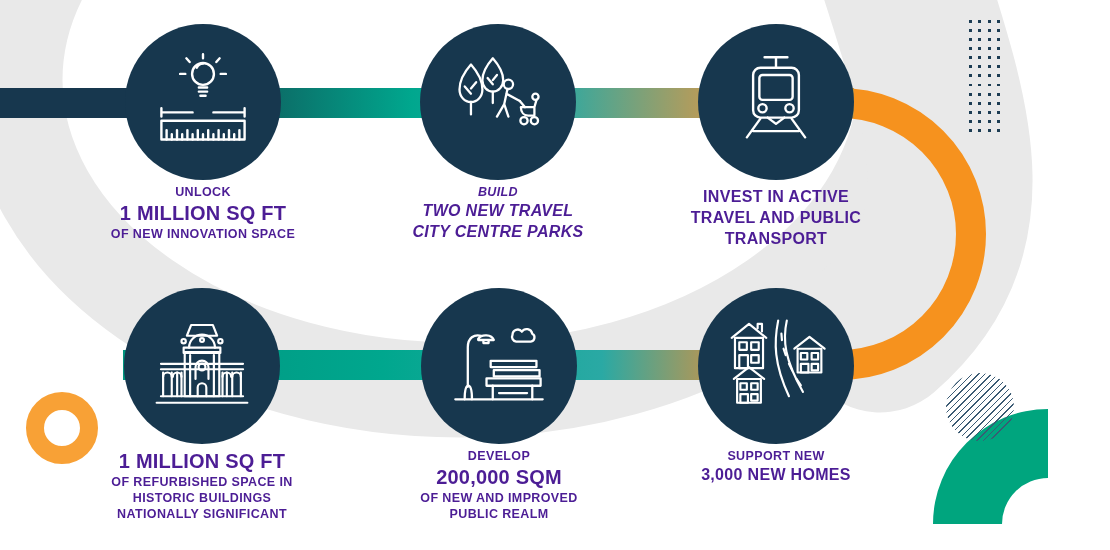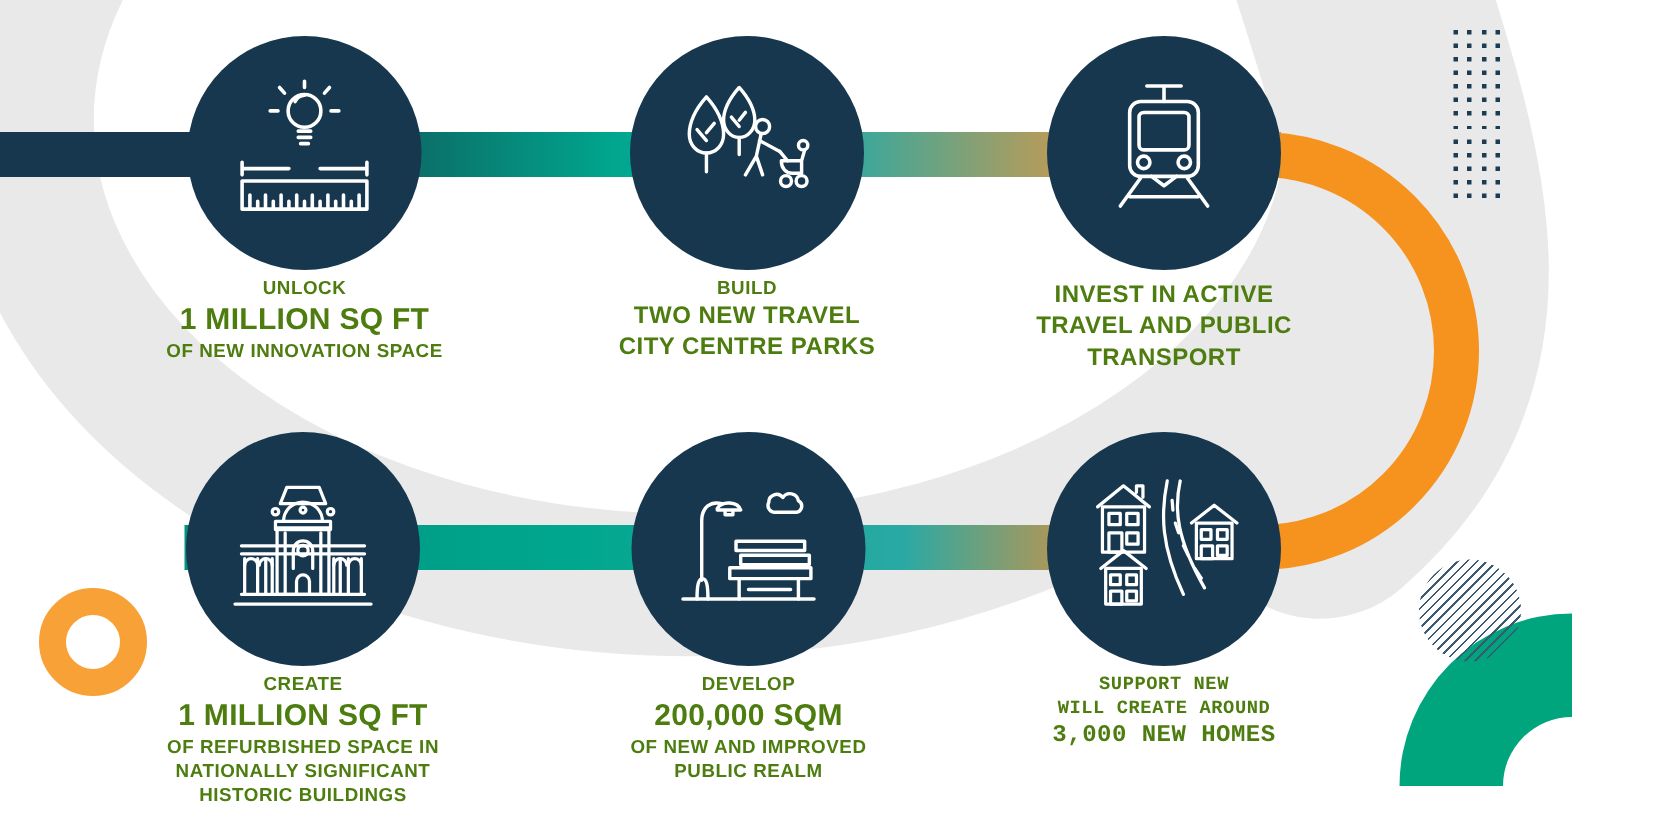--- a/index.html
+++ b/index.html
@@ -11,21 +11,21 @@
   .band-navy{left:0;top:88px;width:140px;background:#17374e;}
   .band-top{left:140px;top:88px;width:714px;
     background:linear-gradient(90deg,#17374e 0%,#0c6b66 18%,#00a78e 38%,#2aa9a4 58%,#b39c5c 78%,#d09638 100%);}
   .band-bottom{left:123px;top:350px;width:577px;
     background:linear-gradient(90deg,#00947e 0%,#00a78e 45%,#2aa9a4 83%,#a8985c 100%);}
   
   .circle{position:absolute;width:156px;height:156px;border-radius:50%;background:#17374e;
           z-index:2;display:flex;align-items:center;justify-content:center;}
   .circle svg{display:block;}
   
-  .caption{position:absolute;width:260px;text-align:center;color:#4d7c0f;z-index:2;}
+  .caption{position:absolute;width:260px;text-align:center;color:#4c1d95;z-index:2;}
   .ln{display:block;}
   .ln-s{font-size:12.5px;font-weight:700;letter-spacing:.03em;line-height:16px;}
   .ln-b{font-size:20px;font-weight:700;letter-spacing:.01em;line-height:26px;}
   .ln-m{font-size:16px;font-weight:700;letter-spacing:.02em;line-height:21px;}
   
   .donut{position:absolute;left:26px;top:392px;width:36px;height:36px;border:18px solid #f8a136;
          border-radius:50%;z-index:1;}
   .hatch{position:absolute;left:946px;top:373px;width:68px;height:68px;border-radius:50%;z-index:1;
          background:repeating-linear-gradient(135deg,#3a5a73 0px,#3a5a73 1.2px,transparent 1.2px,transparent 4.6px);}
   .dots{position:absolute;left:966px;top:20px;width:37px;height:112px;z-index:1;
@@ -216,46 +216,44 @@
       </g>
     </svg>
   </div>
 
   <div class="caption" style="left:73px;top:184px;">
     <span class="ln ln-s">UNLOCK</span>
     <span class="ln ln-b">1 MILLION SQ FT</span>
     <span class="ln ln-s">OF NEW INNOVATION SPACE</span>
   </div>
 
-  <div class="caption" style="left:368px;top:184px;">
+  <div class="caption" style="left:368px;top:184px;font-style:italic;">
     <span class="ln ln-s">BUILD</span>
     <span class="ln ln-m">TWO NEW TRAVEL</span>
     <span class="ln ln-m">CITY CENTRE PARKS</span>
   </div>
 
   <div class="caption" style="left:646px;top:186px;">
     <span class="ln ln-m">INVEST IN ACTIVE</span>
     <span class="ln ln-m">TRAVEL AND PUBLIC</span>
     <span class="ln ln-m">TRANSPORT</span>
   </div>
 
   <div class="caption" style="left:72px;top:448px;">
-    <span class="ln ln-s">CREATE</span>
     <span class="ln ln-b">1 MILLION SQ FT</span>
     <span class="ln ln-s">OF REFURBISHED SPACE IN</span>
+    <span class="ln ln-s">HISTORIC BUILDINGS</span>
     <span class="ln ln-s">NATIONALLY SIGNIFICANT</span>
-    <span class="ln ln-s">HISTORIC BUILDINGS</span>
   </div>
 
   <div class="caption" style="left:369px;top:448px;">
     <span class="ln ln-s">DEVELOP</span>
     <span class="ln ln-b">200,000 SQM</span>
     <span class="ln ln-s">OF NEW AND IMPROVED</span>
     <span class="ln ln-s">PUBLIC REALM</span>
   </div>
 
-  <div class="caption" style="left:646px;top:448px;font-family:Liberation Mono, monospace;">
+  <div class="caption" style="left:646px;top:448px;">
     <span class="ln ln-s">SUPPORT NEW</span>
-    <span class="ln ln-s">WILL CREATE AROUND</span>
     <span class="ln ln-m">3,000 NEW HOMES</span>
   </div>
 
 </div>
 
 </body></html>

